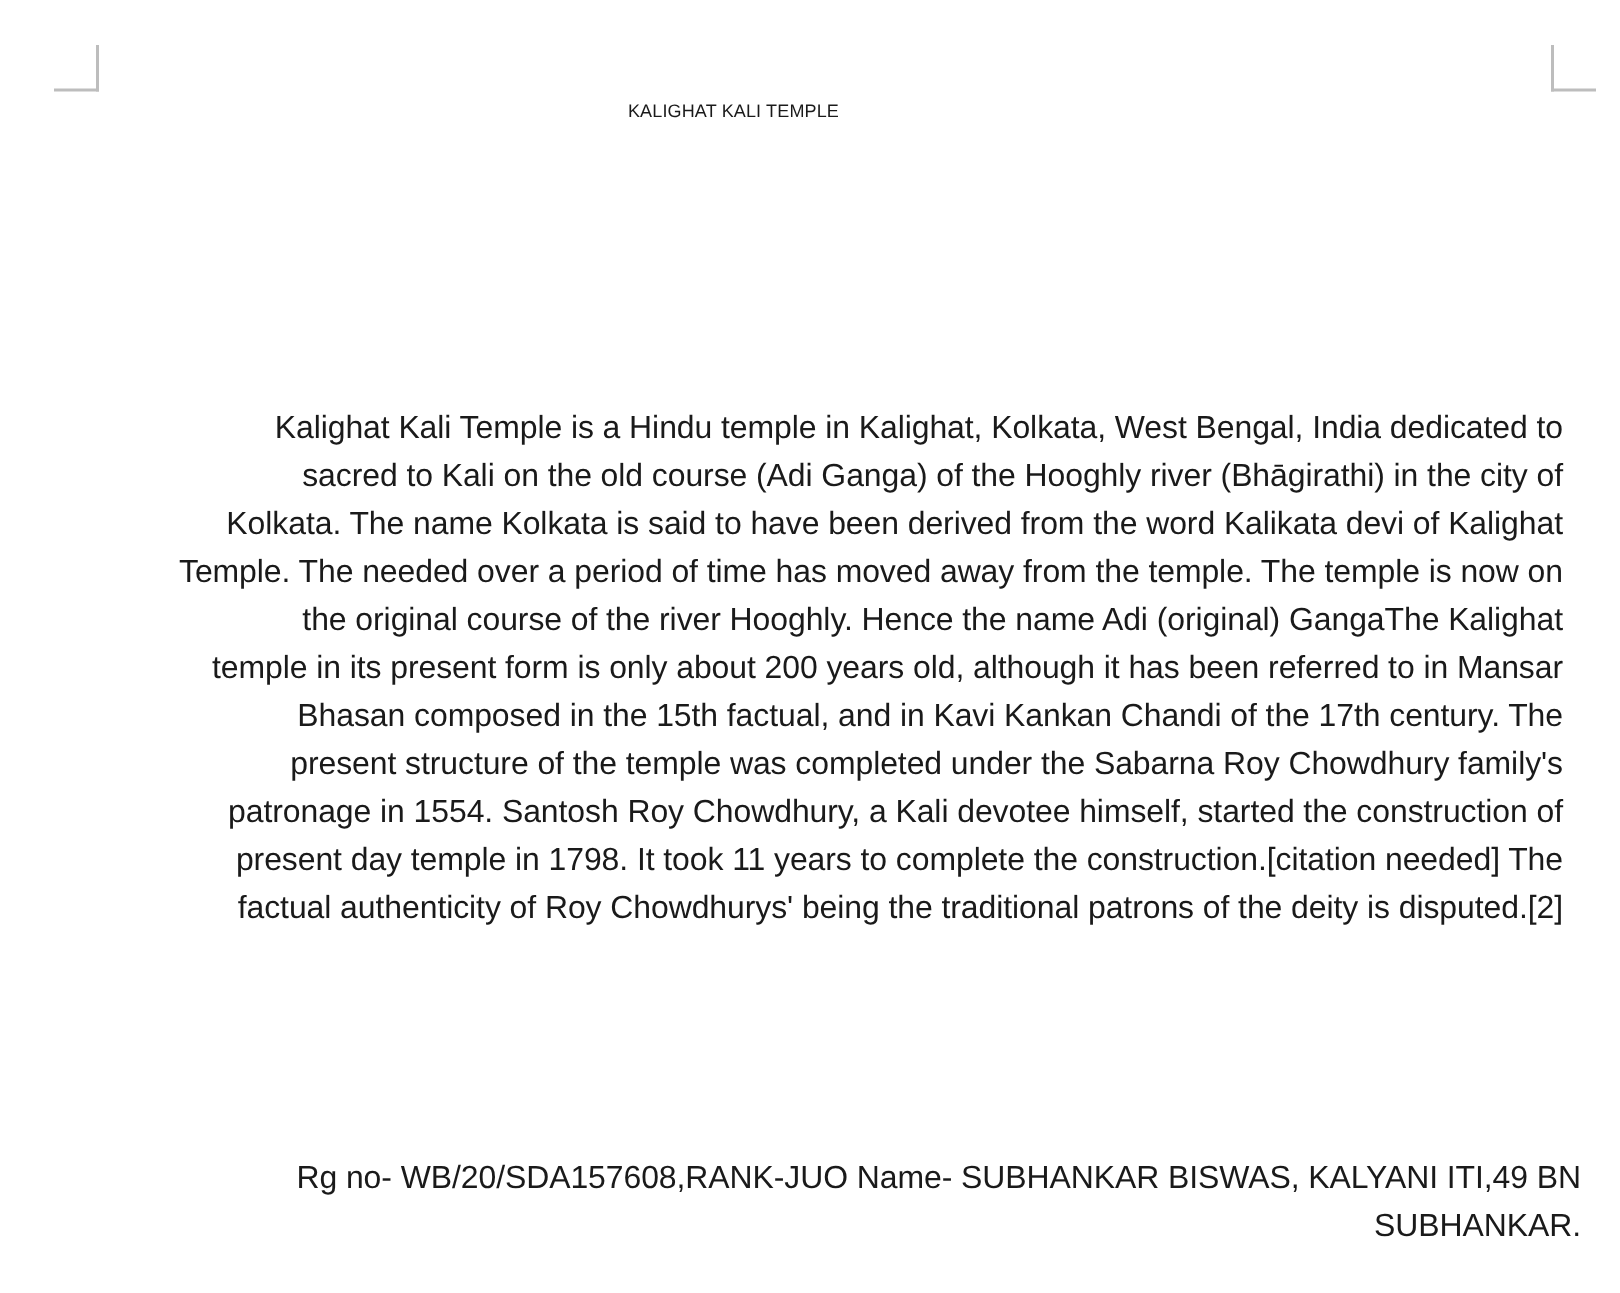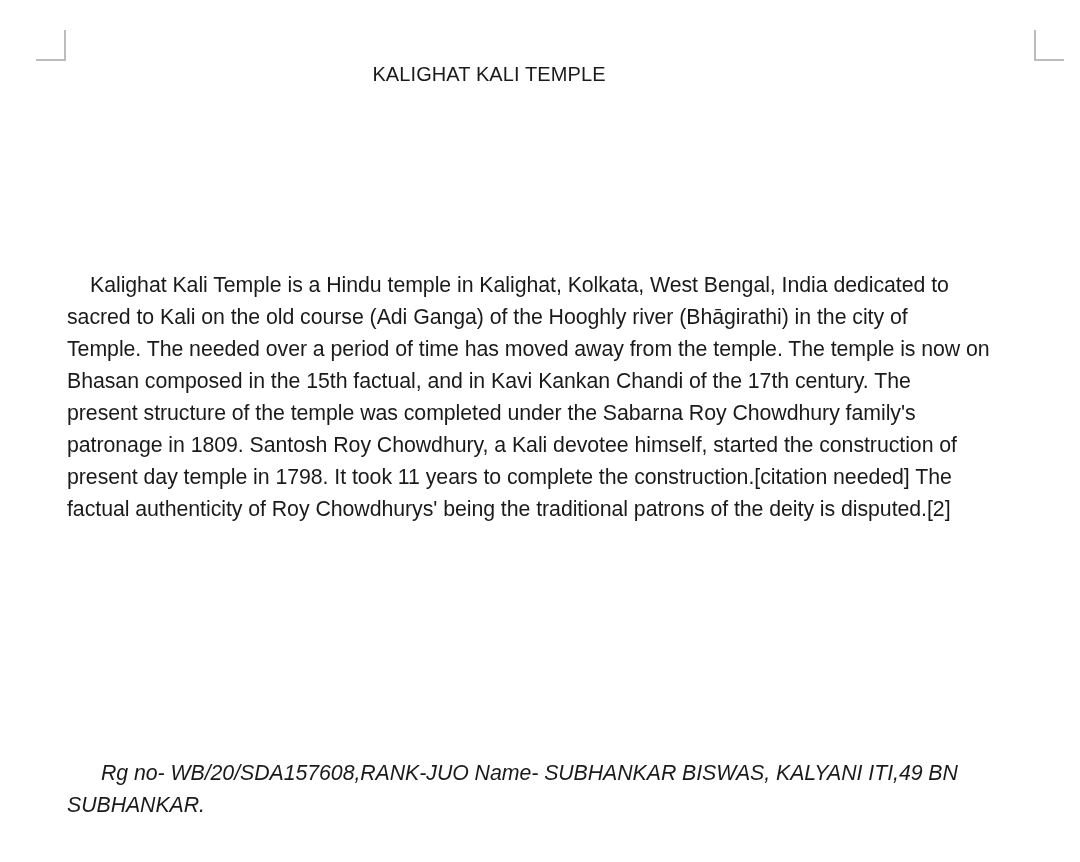--- a/index.html
+++ b/index.html
@@ -39,39 +39,40 @@
       top: 30px;
       border-left: 2px solid #bdbdbd;
       border-bottom: 2px solid #bdbdbd;
     }
     .title {
       position: absolute;
       top: 61px;
       left: 0;
       width: 978px;
       text-align: center;
-      font-size: 20px;
+      font-size: 12px;
       letter-spacing: 0.1px;
       line-height: 26px;
       color: #1a1a1a;
     }
     .body-para {
       position: absolute;
       left: 67px;
       top: 269px;
       width: 975px;
       margin: 0;
     }
     .line {
       display: block;
       white-space: nowrap;
       font-size: 21.3px;
       line-height: 32px;
       color: #1a1a1a;
       letter-spacing: -0.05px;
+      text-align: right;
     }
     .line.indent {
       padding-left: 23px;
     }
     .signature {
       position: absolute;
       left: 67px;
       top: 757px;
       width: 975px;
     }
@@ -85,26 +86,29 @@
 <div class="page">
 
   <div class="corner corner-tl"></div>
   <div class="corner corner-tr"></div>
 
   <div class="title">KALIGHAT KALI TEMPLE</div>
 
   <p class="body-para">
     <span class="line indent">Kalighat Kali Temple is a Hindu temple in Kalighat, Kolkata, West Bengal, India dedicated to</span>
     <span class="line">sacred to Kali on the old course (Adi Ganga) of the Hooghly river (Bhāgirathi) in the city of</span>
+    <span class="line">Kolkata. The name Kolkata is said to have been derived from the word Kalikata devi of Kalighat</span>
     <span class="line">Temple. The needed over a period of time has moved away from the temple. The temple is now on</span>
+    <span class="line">the original course of the river Hooghly. Hence the name Adi (original) GangaThe Kalighat</span>
+    <span class="line">temple in its present form is only about 200 years old, although it has been referred to in Mansar</span>
     <span class="line">Bhasan composed in the 15th factual, and in Kavi Kankan Chandi of the 17th century. The</span>
     <span class="line">present structure of the temple was completed under the Sabarna Roy Chowdhury family's</span>
-    <span class="line">patronage in 1809. Santosh Roy Chowdhury, a Kali devotee himself, started the construction of</span>
+    <span class="line">patronage in 1554. Santosh Roy Chowdhury, a Kali devotee himself, started the construction of</span>
     <span class="line">present day temple in 1798. It took 11 years to complete the construction.[citation needed] The</span>
     <span class="line">factual authenticity of Roy Chowdhurys' being the traditional patrons of the deity is disputed.[2]</span>
   </p>
 
-  <p class="signature" style="margin:0;font-style:italic;">
+  <p class="signature" style="margin:12px;">
     <span class="line indent">Rg no- WB/20/SDA157608,RANK-JUO Name- SUBHANKAR BISWAS, KALYANI ITI,49 BN</span>
     <span class="line">SUBHANKAR.</span>
   </p>
 
 </div>
 
 </body></html>

